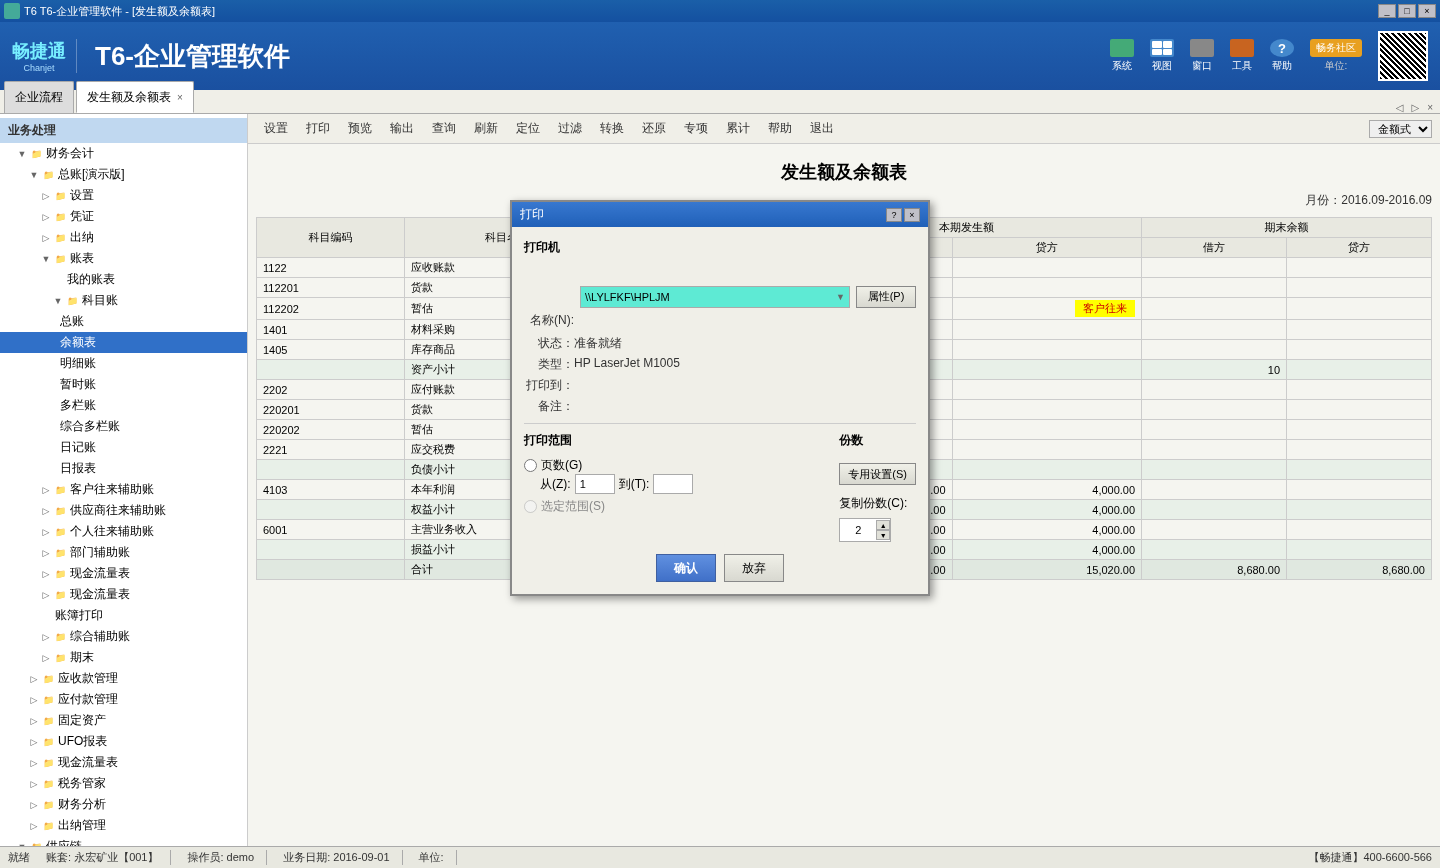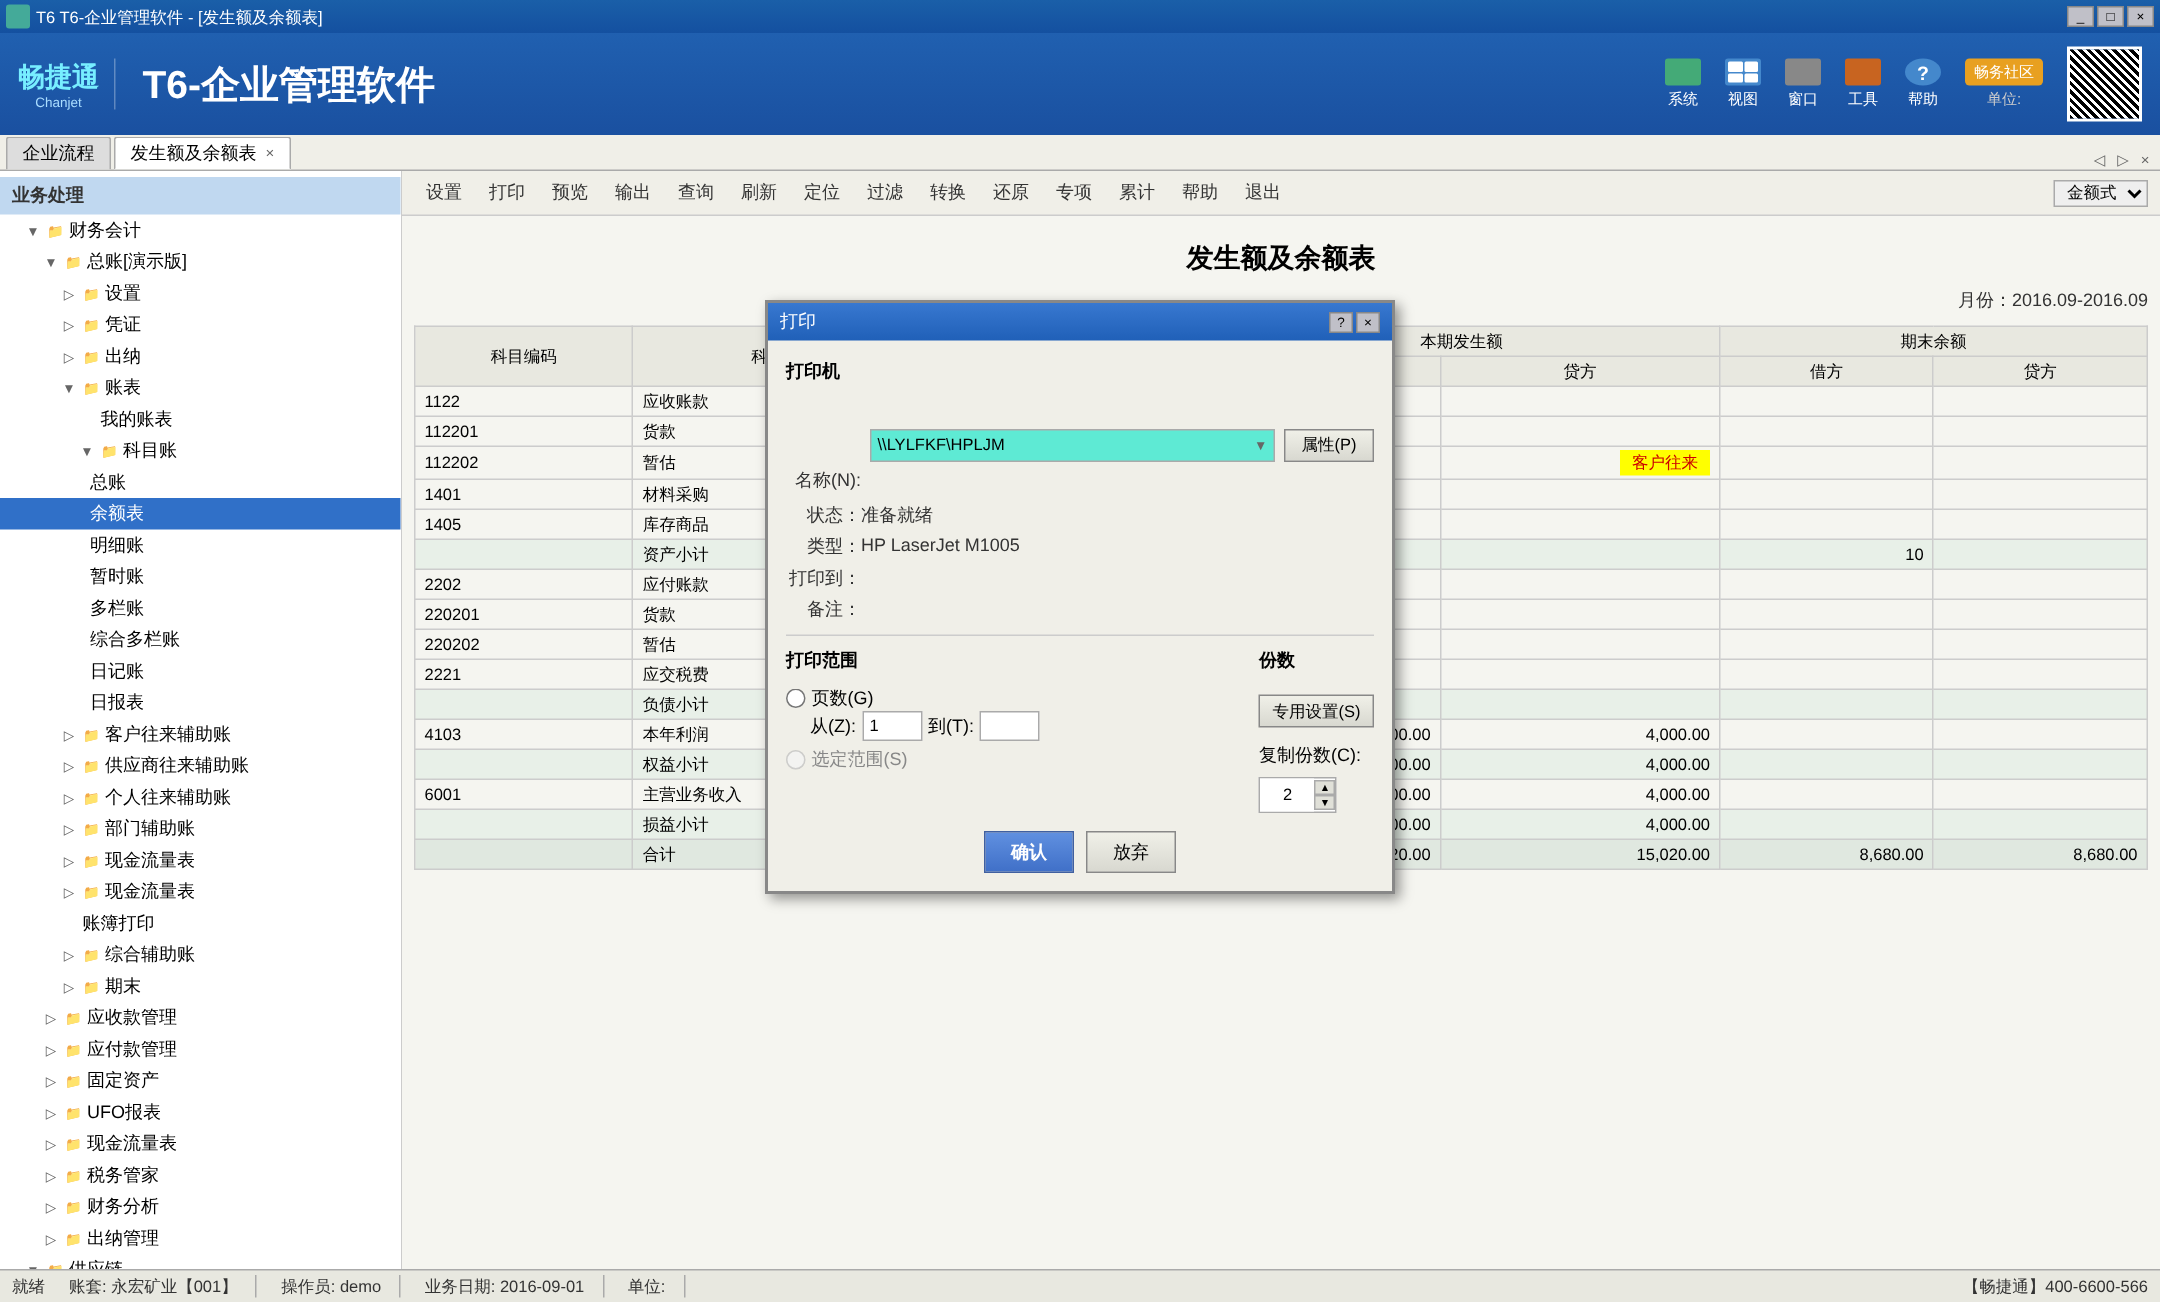--- a/index.html
+++ b/index.html
@@ -14,31 +14,31 @@
 
     
     #header { background: linear-gradient(to bottom, #2060b0, #1a50a0); height: 68px; display: flex; align-items: center; justify-content: space-between; padding: 0 12px; }
     #header .logo-area { display: flex; align-items: center; gap: 8px; }
     #header .nav-icons { display: flex; align-items: center; gap: 16px; }
     #header .nav-item { display: flex; flex-direction: column; align-items: center; color: white; font-size: 10px; cursor: pointer; }
     #header .community-box { background: #e8a020; color: white; padding: 2px 6px; border-radius: 3px; font-size: 10px; cursor: pointer; }
 
     
     #tab-bar { background: #f0efe8; height: 24px; display: flex; align-items: flex-end; padding: 0 4px; border-bottom: 1px solid #aaa; }
-    .tab { height: 22px; padding: 0 10px; display: flex; align-items: center; background: #ddd; border: 1px solid #aaa; border-bottom: none; margin-right: 2px; cursor: pointer; font-size: 12px; border-radius: 2px 2px 0 0; }
+    .tab { height: 32px; padding: 0 10px; display: flex; align-items: center; background: #ddd; border: 1px solid #aaa; border-bottom: none; margin-right: 2px; cursor: pointer; font-size: 12px; border-radius: 2px 2px 0 0; }
     .tab.active { background: white; border-bottom: 1px solid white; z-index: 1; }
     .tab .close-x { margin-left: 6px; color: #666; font-size: 10px; cursor: pointer; }
     .tab-arrow { margin-left: auto; display: flex; align-items: center; gap: 2px; }
     .tab-arrow span { cursor: pointer; font-size: 10px; color: #666; padding: 0 3px; }
 
     
     #main { display: flex; height: calc(868px - 22px - 68px - 24px - 22px); }
 
     
-    #sidebar { width: 268px; background: white; border-right: 1px solid #ccc; overflow-y: auto; padding: 4px 0; }
+    #sidebar { width: 248px; background: white; border-right: 1px solid #ccc; overflow-y: auto; padding: 4px 0; }
     .sidebar-section { font-weight: bold; padding: 4px 8px; background: #e8e8e8; color: #333; cursor: pointer; }
     .sidebar-section.active { background: #c0d8f0; }
     .tree-item { padding: 2px 0; cursor: pointer; display: flex; align-items: center; }
     .tree-item.selected { background: #3070c8; color: white; }
     .tree-indent-1 { padding-left: 16px; }
     .tree-indent-2 { padding-left: 28px; }
     .tree-indent-3 { padding-left: 40px; }
     .tree-indent-4 { padding-left: 52px; }
     .tree-icon { width: 12px; height: 12px; margin-right: 3px; display: inline-flex; align-items: center; justify-content: center; font-size: 9px; }
     .expand-icon { color: #666; }

